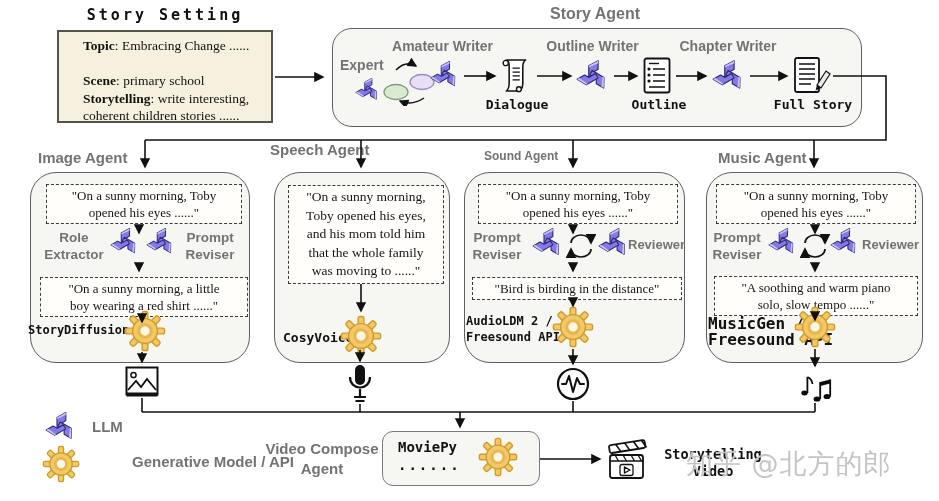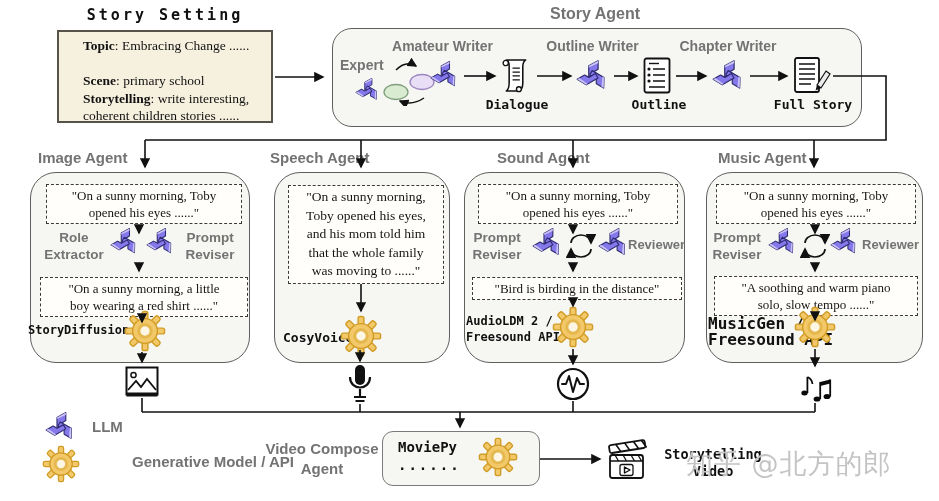--- a/index.html
+++ b/index.html
@@ -127,22 +127,22 @@
 
   <svg class="abs icon z20" style="left:793px;top:56px;" width="38" height="39" viewBox="0 0 38 39">
     <rect x="2" y="2" width="24" height="34" rx="2" fill="#fff" stroke="#111" stroke-width="1.8"></rect>
     <path d="M6 8 H22 M6 13 H22 M6 18 H22 M6 23 H22 M6 28 H18" stroke="#111" stroke-width="1.4"></path>
     <path d="M24 29 L33 15 L37 18 L28 32 Z" fill="#ececec" stroke="#111" stroke-width="1.2"></path>
     <path d="M24 29 L28 32 L22.5 34.5 Z" fill="#111"></path>
   </svg>
   <div class="abs mono ctr z20" style="left:763px;top:97px;width:100px;font-size:13px;">Full Story</div>
 
   <div class="abs hand z20" style="left:38px;top:149px;font-size:15px;">Image Agent</div>
-  <div class="abs hand z20" style="left:270px;top:149px;font-size:15px;text-align:center;">Speech Agent</div>
-  <div class="abs hand z20" style="left:497px;top:149px;font-size:15px;">Sound Agent</div>
+  <div class="abs hand z20" style="left:270px;top:141px;font-size:15px;text-align:center;">Speech Agent</div>
+  <div class="abs hand z20" style="left:484px;top:149px;font-size:12px;">Sound Agent</div>
   <div class="abs hand z20" style="left:718px;top:149px;font-size:15px;">Music Agent</div>
 
   <div class="abs agent-box z10" style="left:30px;top:172px;width:218px;height:189px;"></div>
   <div class="abs quote z20" style="left:46px;top:184px;width:186px;">"On a sunny morning, Toby
 opened his eyes ......"</div>
   <div class="abs hand ctr pre z20" style="left:40px;top:229px;width:68px;font-size:13.5px;line-height:17px;">Role
 Extractor</div>
   <svg class="abs icon z20" style="left:110px;top:227px;" width="30" height="30">
       <use href="#llm-sym"></use>
     </svg>

